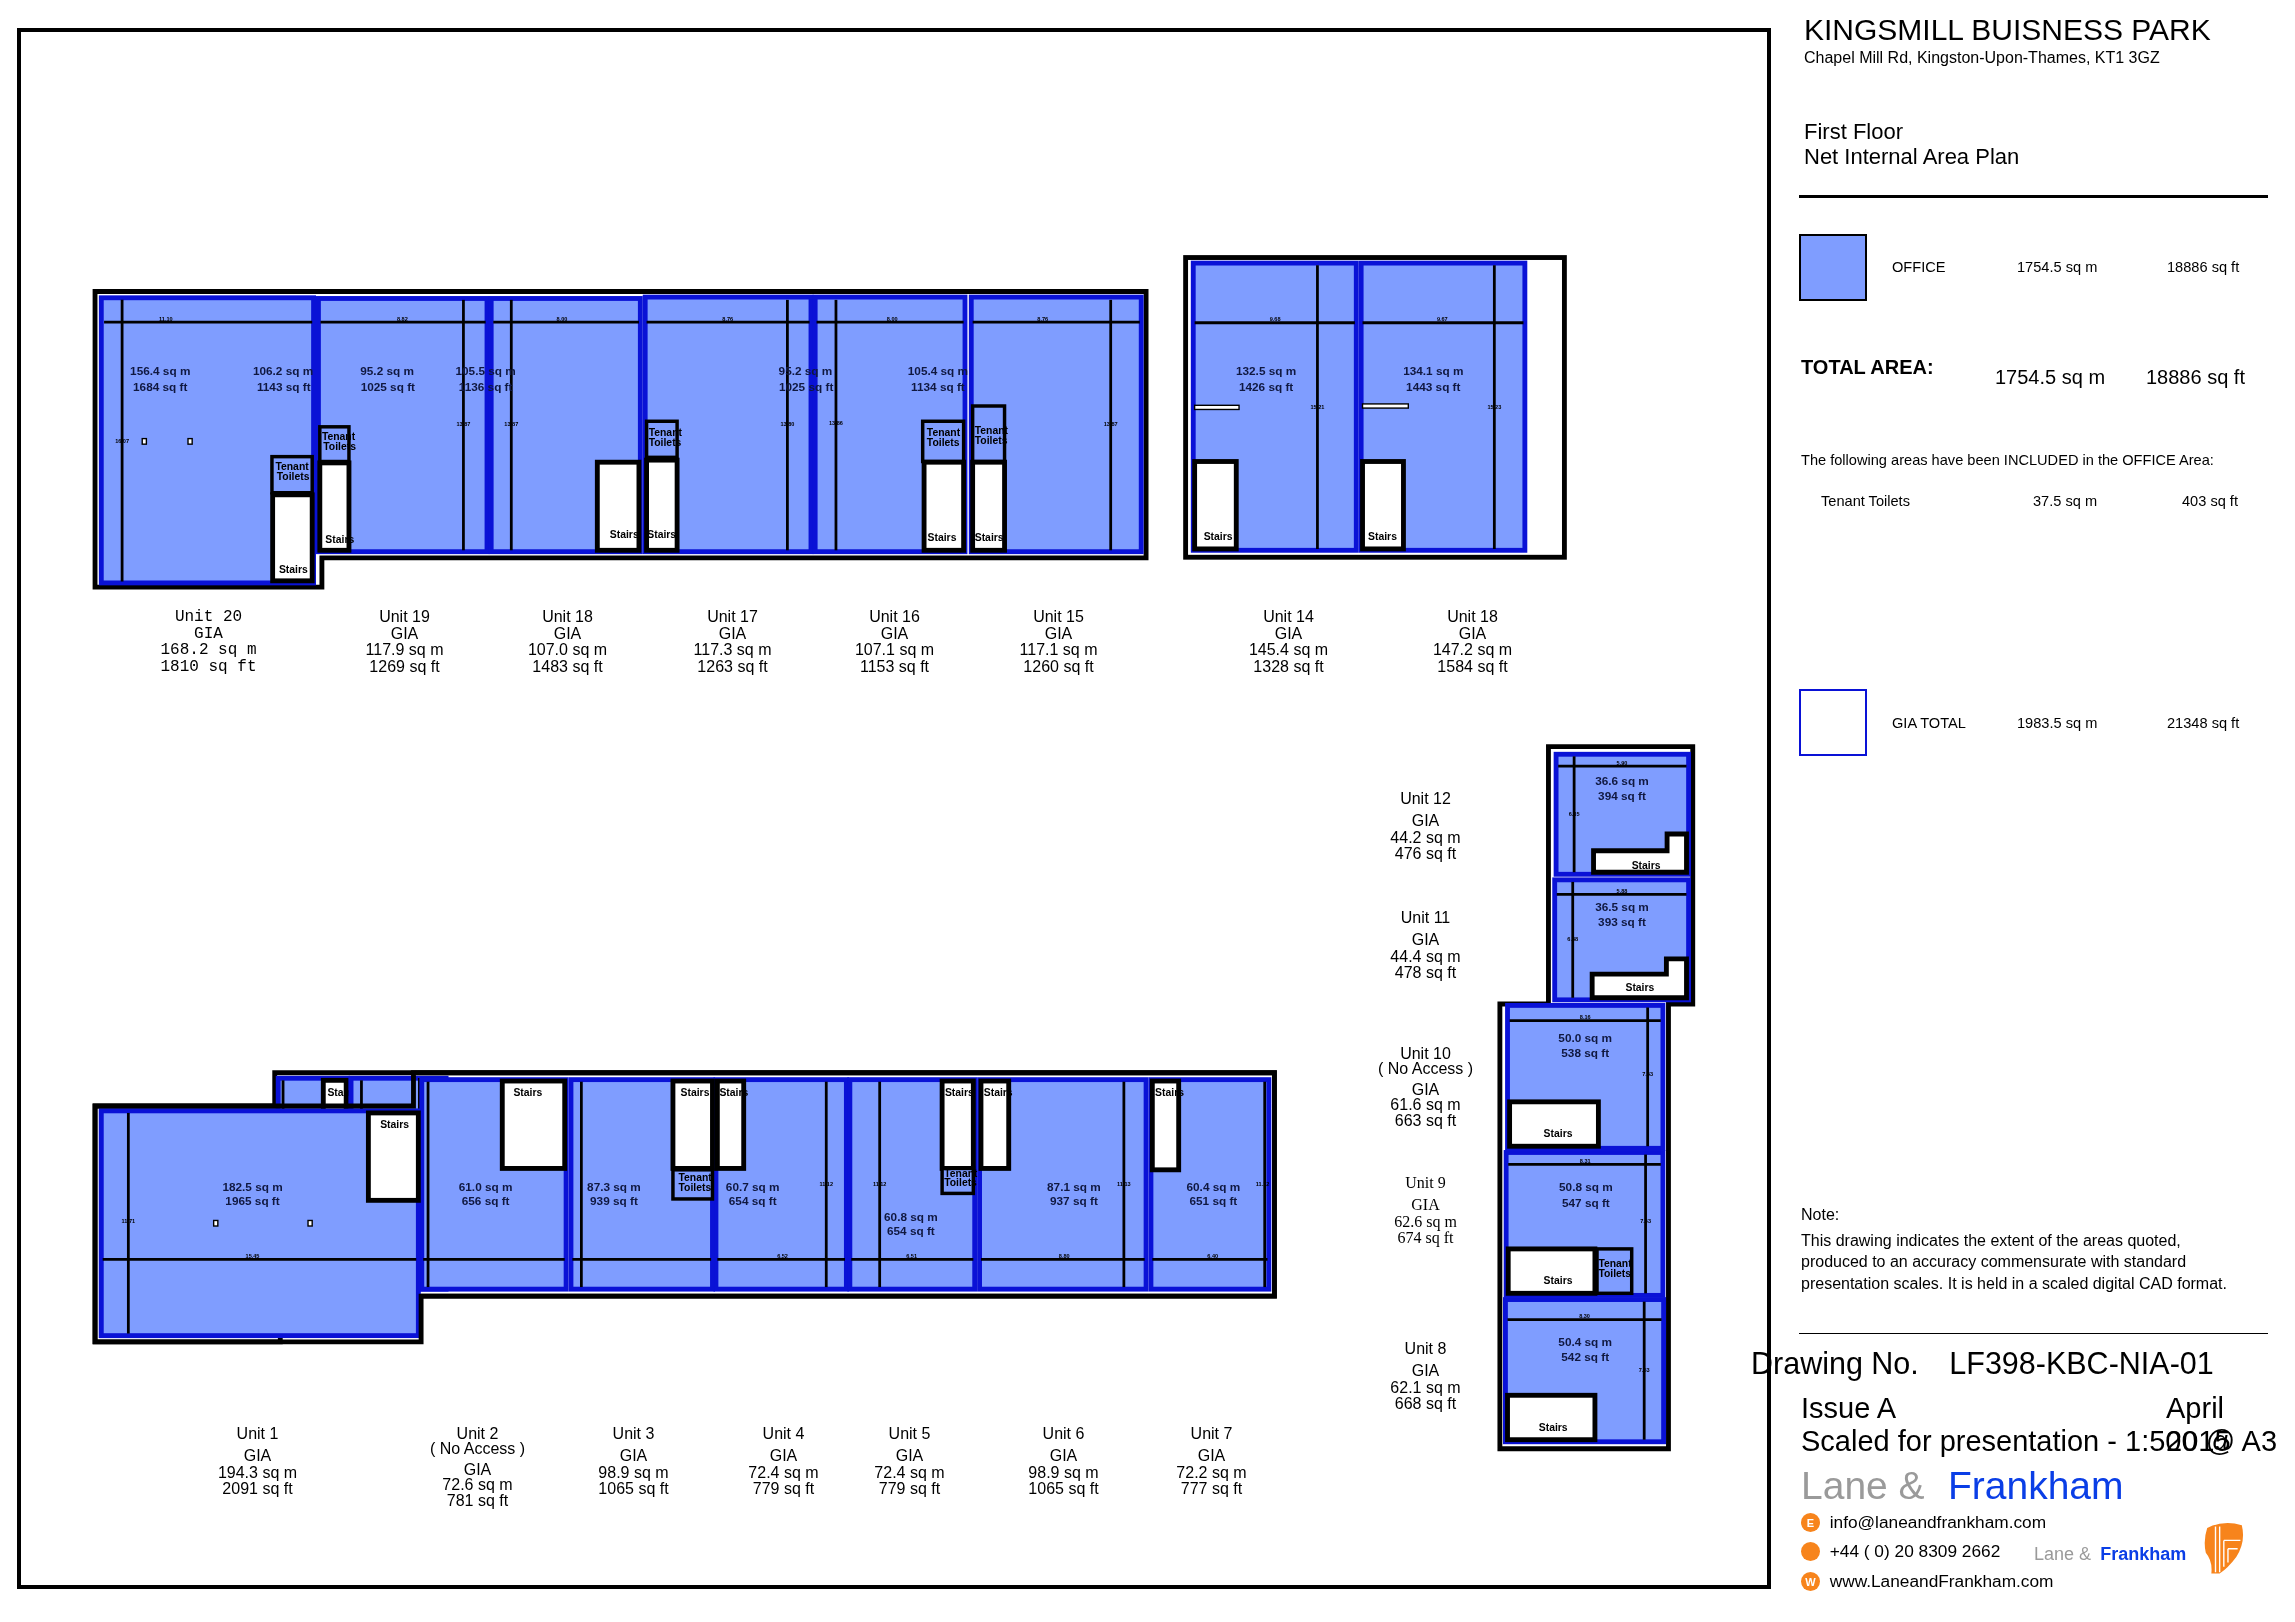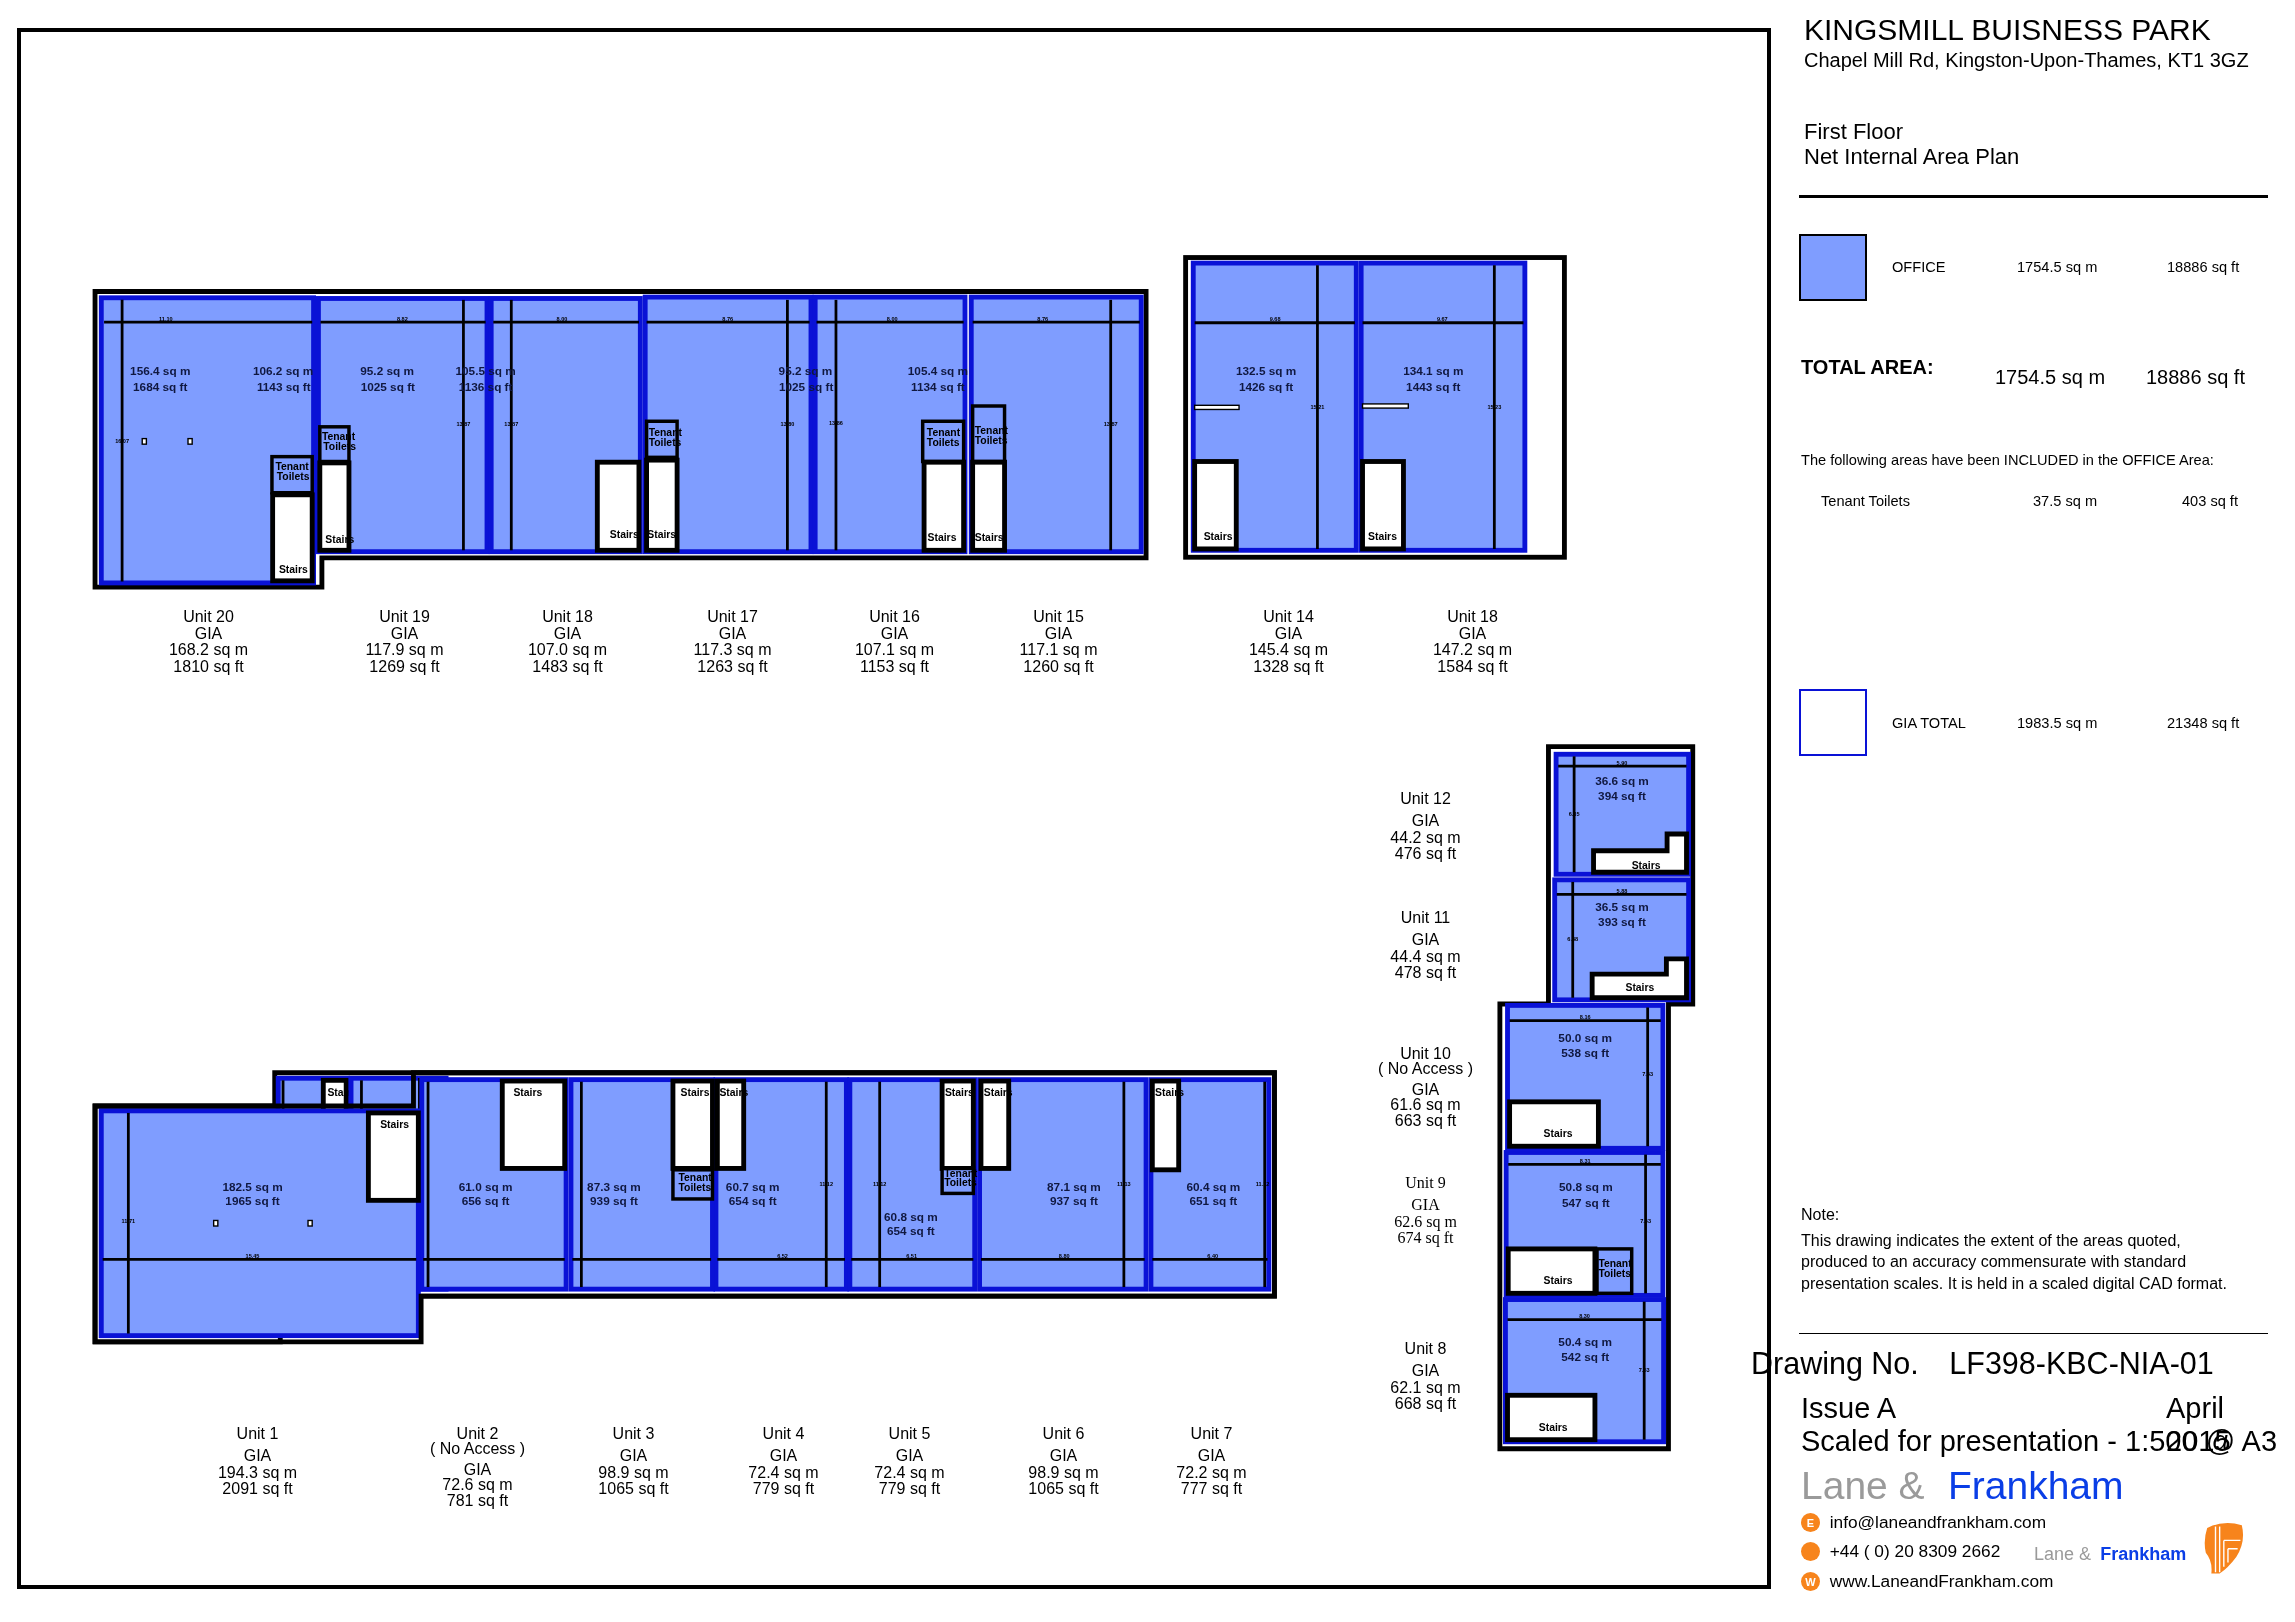--- a/index.html
+++ b/index.html
@@ -10,21 +10,21 @@
   .outer{fill:none;stroke:#000;stroke-width:7;}
   .wall{fill:#ffffff;stroke:#000;stroke-width:7;}
   .toilet{fill:#7f9dff;stroke:#000;stroke-width:5;}
   .dim{stroke:#000;stroke-width:4;}
   .area{font-family:"Liberation Sans",sans-serif;font-size:17px;font-weight:bold;fill:#101840;text-anchor:middle;}
   .lbl{font-family:"Liberation Sans",sans-serif;font-size:15px;font-weight:bold;fill:#000;}
   .dimt{font-family:"Liberation Sans",sans-serif;font-size:8px;font-weight:bold;fill:#000;text-anchor:middle;}
   .ulabel{position:absolute;text-align:center;font-size:16px;line-height:16.6px;width:125px;margin-left:-62px;}
   .ulabel .gap{height:5.5px;}
   .t-title{position:absolute;left:1804px;top:12.5px;font-size:30px;}
-  .t-sub{position:absolute;left:1804px;top:49px;font-size:20px;}
+  .t-sub{position:absolute;left:1804px;top:49px;font-size:16px;}
   .t-floor{position:absolute;left:1804px;top:119px;font-size:22px;line-height:25px;}
   .hr{position:absolute;left:1799px;height:2.8px;background:#000;width:469px;}
   .leg-swatch{position:absolute;left:1799px;width:68px;height:67px;box-sizing:border-box;}
   .leg-txt{position:absolute;font-size:14.6px;}
   .big{font-size:20px;}
   .note{position:absolute;left:1801px;top:1204px;font-size:16px;line-height:21.5px;width:472px;}
   .drawing{position:absolute;left:1751px;font-size:30.5px;}
   .issue{position:absolute;font-size:29px;}
   .brand{position:absolute;left:1801px;top:1464px;font-size:39px;}
   .brand .g{color:#9a9a9a;} .brand .b{color:#0a3ee6;}
@@ -345,21 +345,21 @@
       <text class="dimt" x="2284" y="1900">8.30</text>
       <text class="dimt" x="2370" y="1977">7.53</text>
       <rect class="wall" x="2173" y="2011" width="126" height="64"></rect>
       <text class="lbl" x="2218" y="2062">Stairs</text>
       <text class="area" x="2285" y="1940">50.4 sq m</text>
       <text class="area" x="2285" y="1962">542 sq ft</text>
     </g>
   </g>
 </svg>
 
-<div class="ulabel" style="left:208px;top:609px;">
+<div class="ulabel" style="left:208px;top:609px;font-family:Liberation Mono, monospace;">
   <div>Unit 20</div>
   <div>GIA</div>
   <div>168.2 sq m</div>
   <div>1810 sq ft</div>
 </div>
 <div class="ulabel" style="left:404px;top:609px;">
   <div>Unit 19</div>
   <div>GIA</div>
   <div>117.9 sq m</div>
   <div>1269 sq ft</div>

